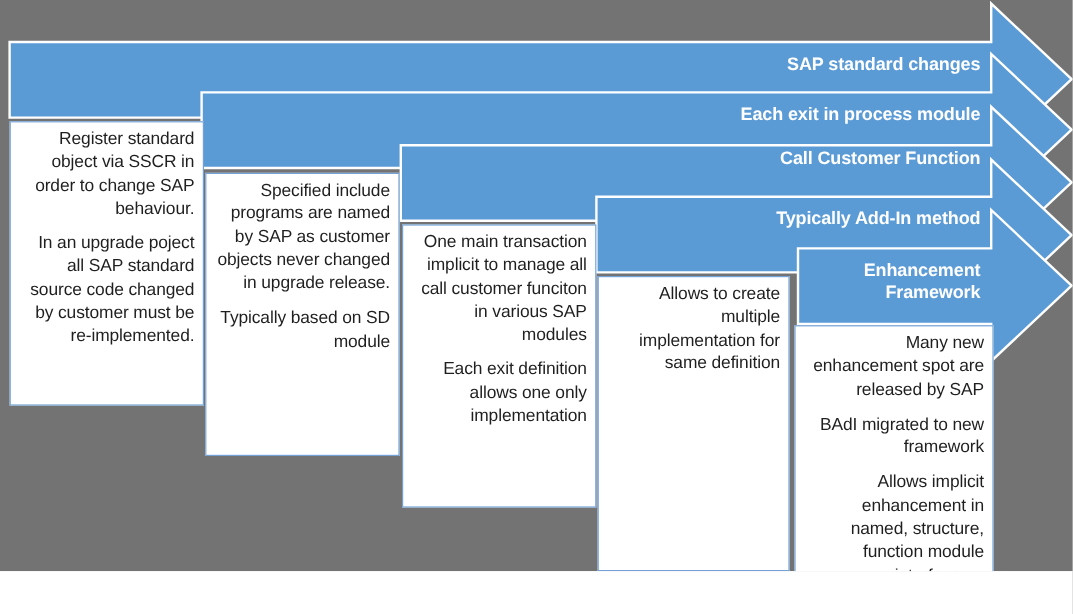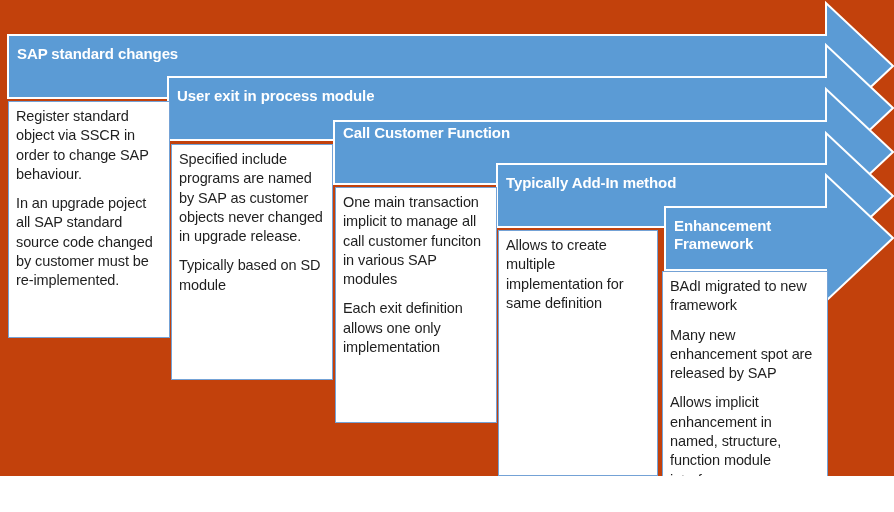--- a/index.html
+++ b/index.html
@@ -1,22 +1,23 @@
 <!DOCTYPE html>
 <html><head>
 <meta charset="utf-8">
 <style>
   html, body { margin: 0; padding: 0; background: #ffffff; }
   .stage {
     position: relative;
     width: 894px;
     height: 476px;
-    background: #c2410c;
+    background: #737373;
     font-family: "Liberation Sans", sans-serif;
     overflow: hidden;
+    text-align: right;
   }
   svg.arrow-layer { position: absolute; left: 0; top: 0; z-index: 0; }
   svg.arrow-layer polygon { stroke: #ffffff; stroke-width: 2; stroke-linejoin: miter; }
   .banner {
     position: absolute;
     z-index: 2;
     box-sizing: border-box;
     padding: 10px 9px;
     color: #ffffff;
     font-size: 15px;
@@ -63,21 +64,21 @@
     <polygon points="168,77 826,77 826,45 893,108 826,171 826,140 168,140" fill="#5b9bd5"></polygon>
     <polygon points="334,121 826,121 826,89 893,152 826,215 826,184 334,184" fill="#5b9bd5"></polygon>
     <polygon points="497,164 826,164 826,133 893,196 826,259 826,227 497,227" fill="#5b9bd5"></polygon>
     <polygon points="665,207 826,207 826,175 893,238 826,301 826,270 665,270" fill="#5b9bd5"></polygon>
   </svg>
 
   <div class="banner banner-1">
     <span>SAP standard changes</span>
   </div>
   <div class="banner banner-2">
-    <span>User exit in process module</span>
+    <span>Each exit in process module</span>
   </div>
   <div class="banner banner-3">
     <span>Call Customer Function</span>
   </div>
   <div class="banner banner-4">
     <span>Typically Add-In method</span>
   </div>
   <div class="banner banner-5">
     <span>Enhancement Framework</span>
   </div>
@@ -91,18 +92,18 @@
     <p>Typically based on SD module</p>
   </div>
   <div class="card card-3">
     <p>One main transaction implicit to manage all call customer funciton in various SAP modules</p>
     <p>Each exit definition allows one only implementation</p>
   </div>
   <div class="card card-4">
     <p>Allows to create multiple implementation for same definition</p>
   </div>
   <div class="card card-5">
+    <p>Many new enhancement spot are released by SAP</p>
     <p>BAdI migrated to new framework</p>
-    <p>Many new enhancement spot are released by SAP</p>
     <p>Allows implicit enhancement in named, structure, function module interface,....</p>
   </div>
 
 </div>
 
 </body></html>

